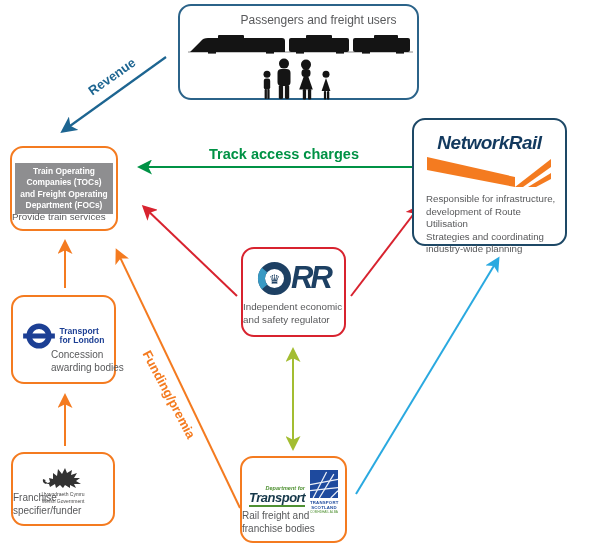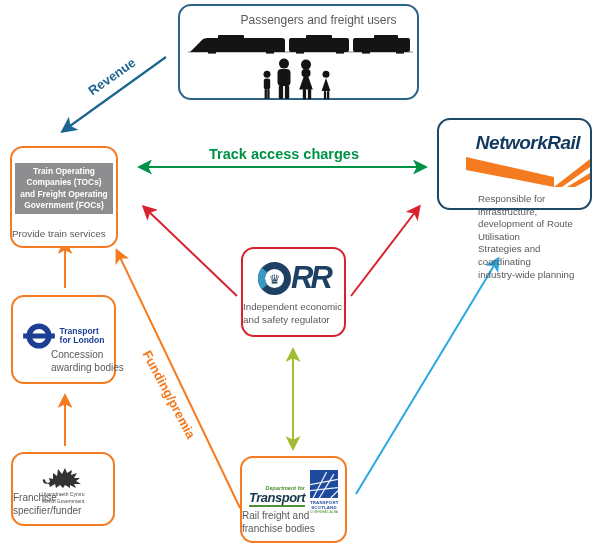--- a/index.html
+++ b/index.html
@@ -14,26 +14,26 @@
   .b-steel{border-color:#2b6389;padding-left:40px;}
   .b-navy{border-color:#1d4866;}
   .b-red{border-color:#d8232f;}
   .cap{color:#58595b;text-align:left;font-size:10px;line-height:13px;}
   
   #passengers-box{left:178px;top:4px;width:241px;height:96px;}
   #passengers-box .title{margin-top:7px;text-align:center;font-size:12px;color:#58595b;}
   #train-icon{position:absolute;left:6px;top:23px;}
   #family-icon{position:absolute;left:50%;transform:translateX(-50%);top:52px;}
   
-  #tocs-box{left:10px;top:146px;width:108px;height:102px;}
+  #tocs-box{left:10px;top:146px;width:108px;height:85px;}
   .tocs-header{position:absolute;left:3px;right:3px;top:15px;background:#8e8e90;color:#fff;
                text-align:center;font-size:8.4px;font-weight:bold;line-height:11.3px;padding:3px 0;}
   #tocs-box .cap{position:absolute;bottom:6px;width:100%;font-size:9.8px;}
   
-  #networkrail-box{left:437px;top:118px;width:155px;height:92px;padding-left:27px;}
+  #networkrail-box{left:412px;top:118px;width:155px;height:128px;}
   .nr-logo{margin-top:12px;text-align:center;font-size:19px;font-weight:bold;font-style:italic;
            color:#12395e;letter-spacing:-0.5px;}
   .nr-swoosh{margin:1px auto 0 auto;}
   .nr-cap{margin:6px 6px 0 12px;text-align:left;font-size:9.7px;line-height:12.6px;color:#58595b;}
   
   #orr-box{left:241px;top:247px;width:105px;height:90px;}
   .orr-logo{display:flex;align-items:center;justify-content:center;margin-top:11px;height:36px;}
   .orr-rr{font-size:31px;font-weight:bold;font-style:italic;color:#1d4063;letter-spacing:-3px;
           line-height:34px;margin-left:-1px;}
   #orr-box .cap{position:absolute;bottom:9px;width:100%;font-size:9.8px;}
@@ -147,21 +147,21 @@
         <rect x="67" y="33" width="2.3" height="8.5" rx="1"></rect>
       </g>
     </svg>
   </div>
 
   <div class="box b-orange" id="tocs-box">
     <div class="tocs-header">
       <div>Train Operating</div>
       <div>Companies (TOCs)</div>
       <div>and Freight Operating</div>
-      <div>Government (FOCs)</div>
+      <div>Department (FOCs)</div>
     </div>
     <div class="cap">Provide train services</div>
   </div>
 
   <div class="box b-navy" id="networkrail-box">
     <div class="nr-logo">NetworkRail</div>
     <svg class="nr-swoosh" width="126" height="32" viewBox="0 0 126 32">
       <g fill="#f47b20">
         <polygon points="0,2 88,22 88,32 0,15"></polygon>
         <polygon points="88,32 124,4 124,12 96,32"></polygon>

